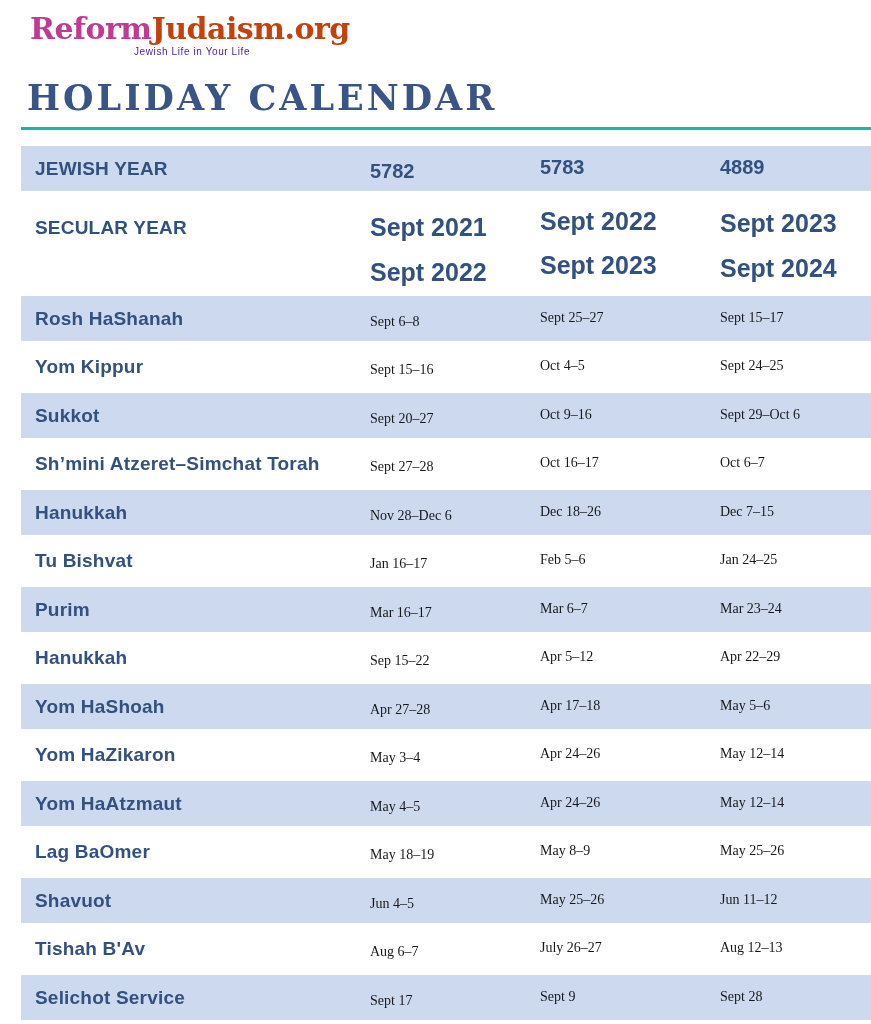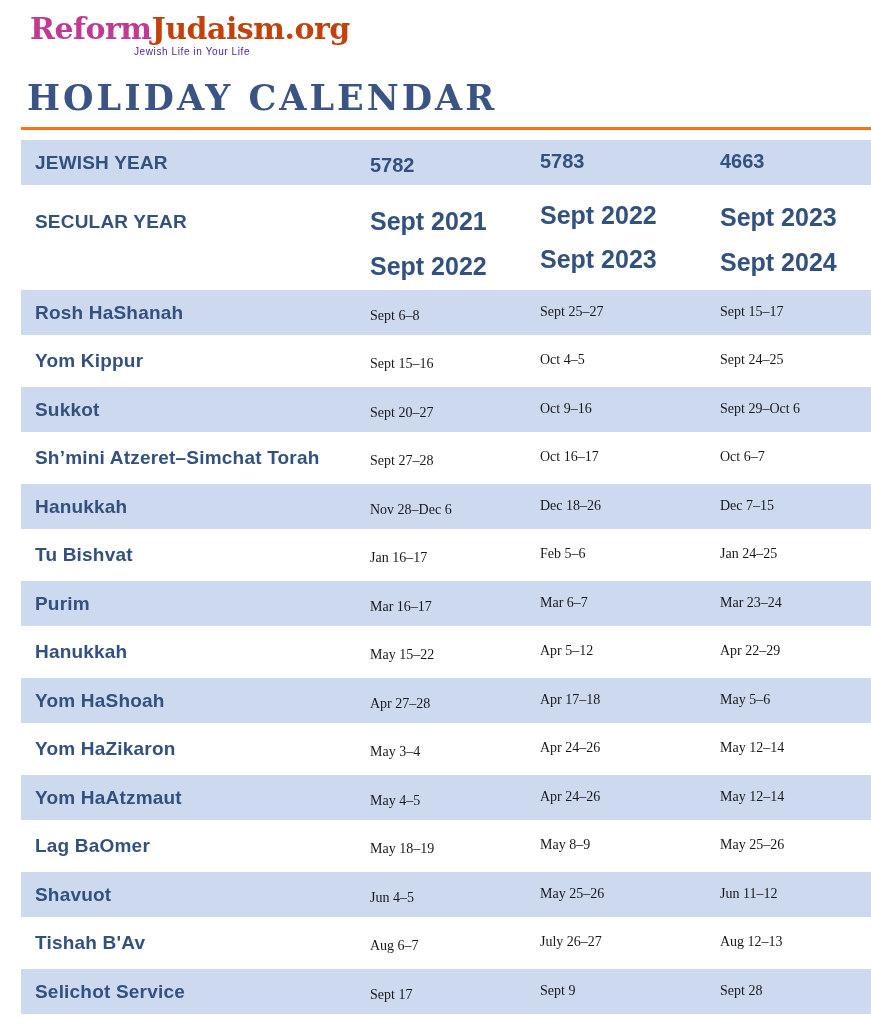--- a/index.html
+++ b/index.html
@@ -17,21 +17,21 @@
   .logo-tagline { font-size:10px; color:#4c1d95; letter-spacing:0.6px; margin-top:1px; margin-left:104px; }
 
   
   .title {
     position:absolute; left:27px; top:77px;
     font-family:"DejaVu Serif", serif; font-weight:bold;
     font-size:35px; letter-spacing:3px; color:#3a5486; white-space:nowrap;
   }
 
   
-  .cal { position:absolute; left:21px; top:127px; right:0; border-top:3px solid #f97316; padding-top:10px; }
+  .cal { position:absolute; left:21px; top:127px; right:0; border-top:3px solid #14b8a6; padding-top:16px; }
 
   .row { display:flex; height:45px; margin-bottom:3.5px; align-items:center; }
   .row.blue  { background:#ccd9ee; }
   .row.white { background:transparent; }
 
   .cell   { flex:none; }
   .c-name { width:349px; padding-left:14px; font-weight:bold; font-size:19px; color:#33517f; letter-spacing:0.2px; }
   .c0 { width:170px; transform:translateY(3px); }
   .c1 { width:180px; transform:translateY(-1px); }
   .c2 { flex:1 1 auto; transform:translateY(-1px); }
@@ -58,21 +58,21 @@
   </div>
 
   <div class="title">HOLIDAY CALENDAR</div>
 
   <div class="cal">
 
     <div class="row blue">
       <div class="cell c-name">JEWISH YEAR</div>
       <div class="cell c0 c-yr">5782</div>
       <div class="cell c1 c-yr">5783</div>
-      <div class="cell c2 c-yr">4663</div>
+      <div class="cell c2 c-yr">4889</div>
     </div>
 
     <div class="row white secular">
       <div class="cell c-name sec-label">SECULAR YEAR</div>
       <div class="cell c0 sec-col s0">
         <div>Sept 2021</div>
         <div>Sept 2022</div>
       </div>
       <div class="cell c1 sec-col s1">
         <div>Sept 2022</div>
@@ -128,21 +128,21 @@
 
     <div class="row blue">
       <div class="cell c-name">Purim</div>
       <div class="cell c0 c-date">Mar 16–17</div>
       <div class="cell c1 c-date">Mar 6–7</div>
       <div class="cell c2 c-date">Mar 23–24</div>
     </div>
 
     <div class="row white">
       <div class="cell c-name">Hanukkah</div>
-      <div class="cell c0 c-date">May 15–22</div>
+      <div class="cell c0 c-date">Sep 15–22</div>
       <div class="cell c1 c-date">Apr 5–12</div>
       <div class="cell c2 c-date">Apr 22–29</div>
     </div>
 
     <div class="row blue">
       <div class="cell c-name">Yom HaShoah</div>
       <div class="cell c0 c-date">Apr 27–28</div>
       <div class="cell c1 c-date">Apr 17–18</div>
       <div class="cell c2 c-date">May 5–6</div>
     </div>

